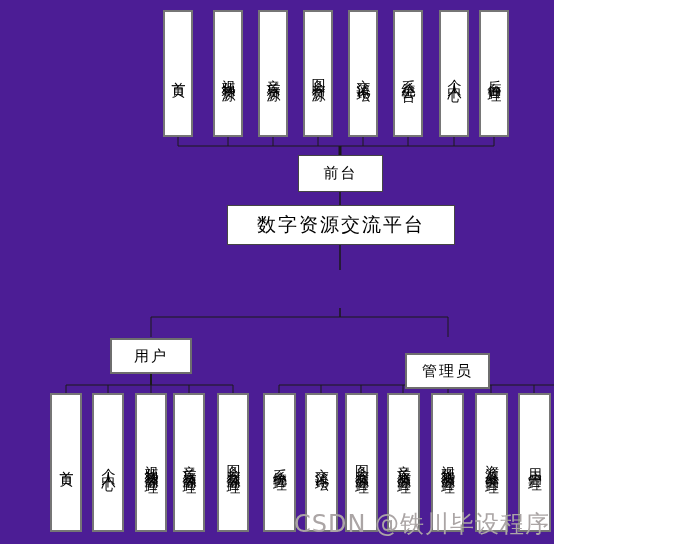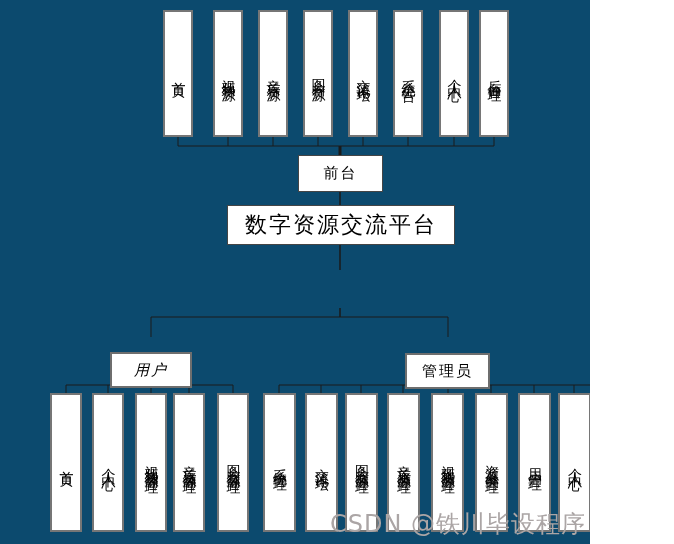--- a/index.html
+++ b/index.html
@@ -1,24 +1,23 @@
 <!DOCTYPE html>
 <html><head>
 <meta charset="utf-8">
 <style>
   html, body { margin: 0; padding: 0; background: #ffffff; }
   .canvas {
     position: relative;
     width: 554px;
     height: 544px;
-    background: #0c4a6e;
+    background: #4c1d95;
     font-family: "Liberation Serif", "DejaVu Serif", serif;
     color: #000000;
     overflow: hidden;
-    padding-left: 36px;
   }
   .lines { position: absolute; left: 0; top: 0; }
   .node {
     position: absolute;
     background: #ffffff;
     display: flex;
     align-items: center;
     justify-content: center;
     box-sizing: border-box;
     text-align: center;
@@ -30,21 +29,21 @@
     font-size: 14px;
     letter-spacing: 3px;
     line-height: 1;
   }
   .hbox {
     border: 2px solid #6e6e6e;
     font-size: 15px;
     letter-spacing: 2px;
   }
   .hbox.mid { border: 1px solid #454545; }
-  .title-box { font-size: 22px; letter-spacing: 2px; }
+  .title-box { font-size: 19px; letter-spacing: 2px; }
   .watermark {
     position: absolute;
     right: 4px;
     bottom: 4px;
     font-family: "DejaVu Sans", sans-serif;
     font-size: 24px;
     color: #aba5a5;
     letter-spacing: 1px;
     white-space: nowrap;
     pointer-events: none;
@@ -102,21 +101,21 @@
   <div class="node vbox" style="left:258px; top:10px; width:30px; height:127px;">音乐资源</div>
   <div class="node vbox" style="left:303px; top:10px; width:30px; height:127px;">图片资源</div>
   <div class="node vbox" style="left:348px; top:10px; width:30px; height:127px;">交流论坛</div>
   <div class="node vbox" style="left:393px; top:10px; width:30px; height:127px;">系统公告</div>
   <div class="node vbox" style="left:439px; top:10px; width:30px; height:127px;">个人中心</div>
   <div class="node vbox" style="left:479px; top:10px; width:30px; height:127px;">后台管理</div>
 
   <div class="node hbox mid" style="left:298px; top:155px; width:85px; height:37px;">前台</div>
   <div class="node hbox mid title-box" style="left:227px; top:205px; width:228px; height:40px;">数字资源交流平台</div>
 
-  <div class="node hbox" style="left:110px; top:352px; width:82px; height:36px;font-style:italic;">用户</div>
+  <div class="node hbox" style="left:110px; top:338px; width:82px; height:36px;">用户</div>
   <div class="node hbox" style="left:405px; top:337px; width:85px; height:36px;margin-top:16px;">管理员</div>
 
   <div class="node vbox" style="left:50px;  top:393px; width:32px; height:139px;">首页</div>
   <div class="node vbox" style="left:92px;  top:393px; width:32px; height:139px;">个人中心</div>
   <div class="node vbox" style="left:135px; top:393px; width:32px; height:139px;">视频资源管理</div>
   <div class="node vbox" style="left:173px; top:393px; width:32px; height:139px;">音乐资源管理</div>
   <div class="node vbox" style="left:217px; top:393px; width:32px; height:139px;">图片资源管理</div>
 
   <div class="node vbox" style="left:263px; top:393px; width:33px; height:139px;">系统管理</div>
   <div class="node vbox" style="left:305px; top:393px; width:33px; height:139px;">交流论坛</div>

